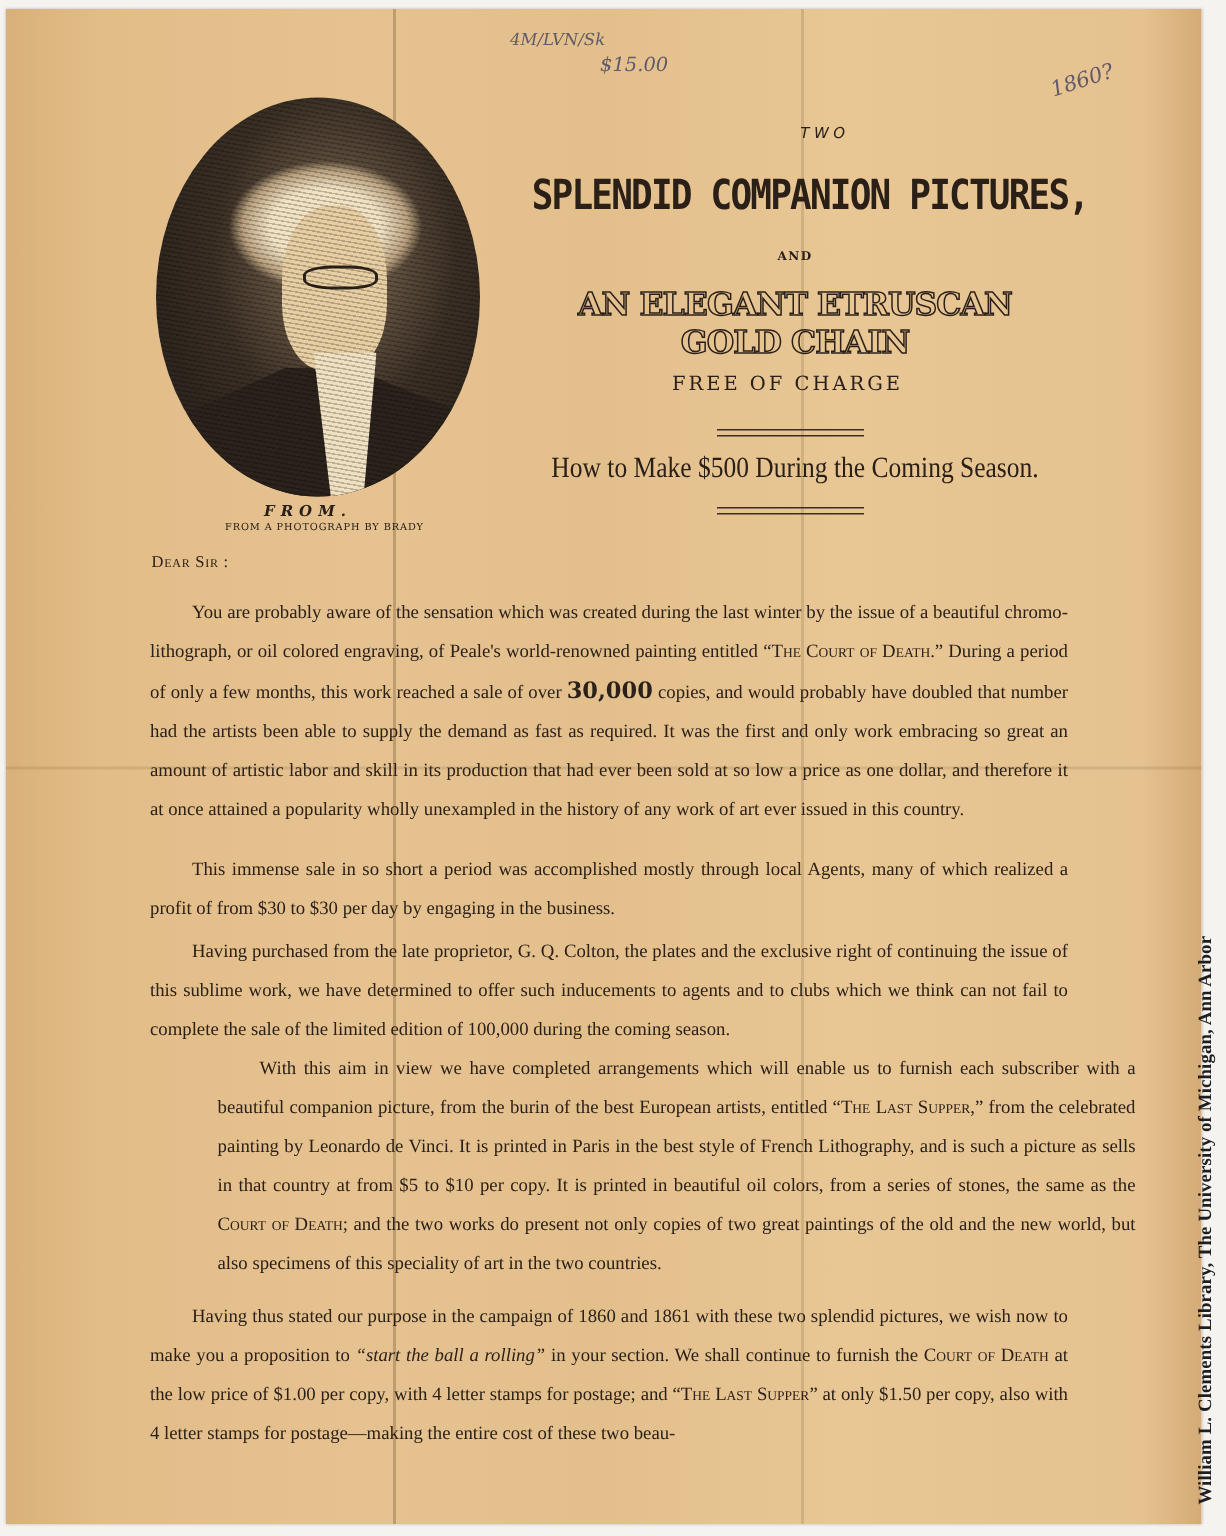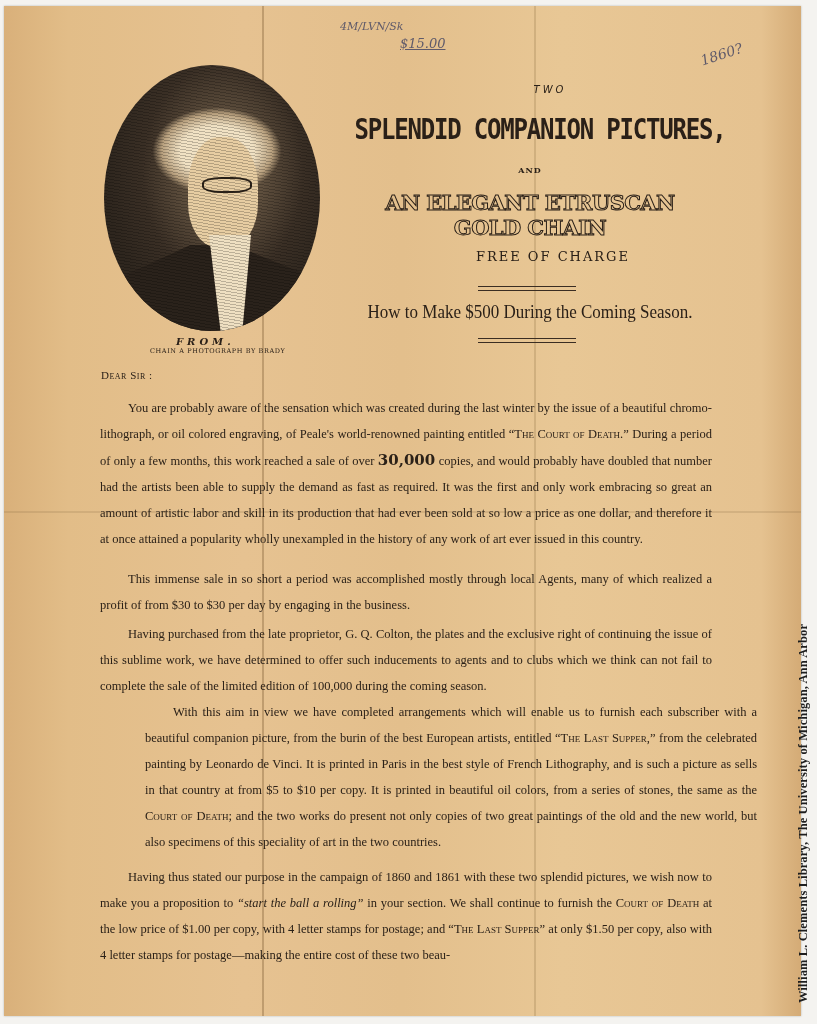--- a/index.html
+++ b/index.html
@@ -25,21 +25,21 @@
   .portrait .glasses { position:absolute; left:98px; top:112px; width:46px; height:12px; border:2px solid #2b2219; border-radius:40%; }
   .portrait .coat { position:absolute; left:0; top:180px; width:216px; height:100px; background:#2a221b; clip-path:polygon(0 40%, 40% 0, 60% 0, 100% 35%, 100% 100%, 0 100%); }
   .caption-name { position:absolute; left:176px; top:336px; font-style:italic; font-weight:bold; font-size:10px; letter-spacing:4px; color:#2a2018; }
   .caption-sub { position:absolute; left:150px; top:347px; font-size:6.5px; letter-spacing:0.6px; color:#2a2018; }
 
   .head { position:absolute; color:#2a2018; text-align:center; }
   .two { left:440px; top:84px; width:220px; font-family:"DejaVu Sans", sans-serif; font-size:10px; letter-spacing:3px;font-style:italic; }
   .splendid { left:340px; top:116px; width:400px; font-family:"DejaVu Sans Mono", monospace; font-weight:bold; font-size:24px; letter-spacing:-1.2px; transform:scaleY(1.15); }
   .and { left:500px; top:165px; width:60px; font-size:8px; font-weight:bold; letter-spacing:1px; }
   .etruscan { left:350px; top:190px; width:360px; font-family:"DejaVu Serif", serif; font-weight:bold; font-size:21px; color:transparent; -webkit-text-stroke:1px #2a2018; letter-spacing:-0.6px; }
-  .free { left:420px; top:249px; width:210px; font-family:"DejaVu Serif", serif; font-size:13px; letter-spacing:2px;text-align:right; }
+  .free { left:420px; top:249px; width:210px; font-family:"DejaVu Serif", serif; font-size:13px; letter-spacing:2px; }
   .rule { position:absolute; height:3px; border-top:1px solid #3a2d22; border-bottom:1px solid #3a2d22; }
   .howto { left:340px; top:302px; width:380px; font-family:"Liberation Serif", serif; font-size:17px; transform:scaleY(1.15); }
 
   .salutation { position:absolute; left:101px; top:369px; font-size:11px; font-variant:small-caps; color:#2a2018; font-family:"Liberation Serif", serif; letter-spacing:0.5px;}
   .body { position:absolute; left:100px; width:612px; font-family:"Liberation Serif", serif; font-size:12.5px; line-height:26px; color:#2b2118; text-align:justify; text-align-last:left; }
   .body p { margin:0; text-indent:28px; }
   .sc { font-variant:small-caps; }
   .big { font-family:"DejaVu Serif", serif; font-weight:bold; font-size:15px; }
   .ital { font-style:italic; }
   .credit {
@@ -50,35 +50,35 @@
 </head>
 <body>
 
 <div class="paper">
   <div class="fold-v" style="left:258px;"></div>
   <div class="fold-v" style="left:530px; opacity:0.6;"></div>
   <div class="fold-h" style="top:505px;"></div>
 </div>
 
 <div class="handwriting" style="left:340px; top:20px; font-size:11px;">4M/LVN/Sk</div>
-<div class="handwriting" style="left:400px; top:36px;text-decoration:underline;">$15.00</div>
+<div class="handwriting" style="left:400px; top:36px;">$15.00</div>
 <div class="handwriting" style="left:700px; top:46px; transform:rotate(-18deg); font-size:14px;">1860?</div>
 
 <div class="portrait-wrap">
   <div class="portrait">
     <div class="coat"></div>
     <div class="hair"></div>
     <div class="face"></div>
     <div class="glasses"></div>
     <div class="collar"></div>
     <div class="hatch"></div>
   </div>
 </div>
 <div class="caption-name">FROM.</div>
-<div class="caption-sub">CHAIN A PHOTOGRAPH BY BRADY</div>
+<div class="caption-sub">FROM A PHOTOGRAPH BY BRADY</div>
 
 <div class="head two">TWO</div>
 <div class="head splendid">SPLENDID COMPANION PICTURES,</div>
 <div class="head and">AND</div>
 <div class="head etruscan">AN ELEGANT ETRUSCAN GOLD CHAIN</div>
 <div class="head free">FREE OF CHARGE</div>
 <div class="rule" style="left:478px; top:286px; width:98px;"></div>
 <div class="head howto">How to Make $500 During the Coming Season.</div>
 <div class="rule" style="left:478px; top:338px; width:98px;"></div>
 

